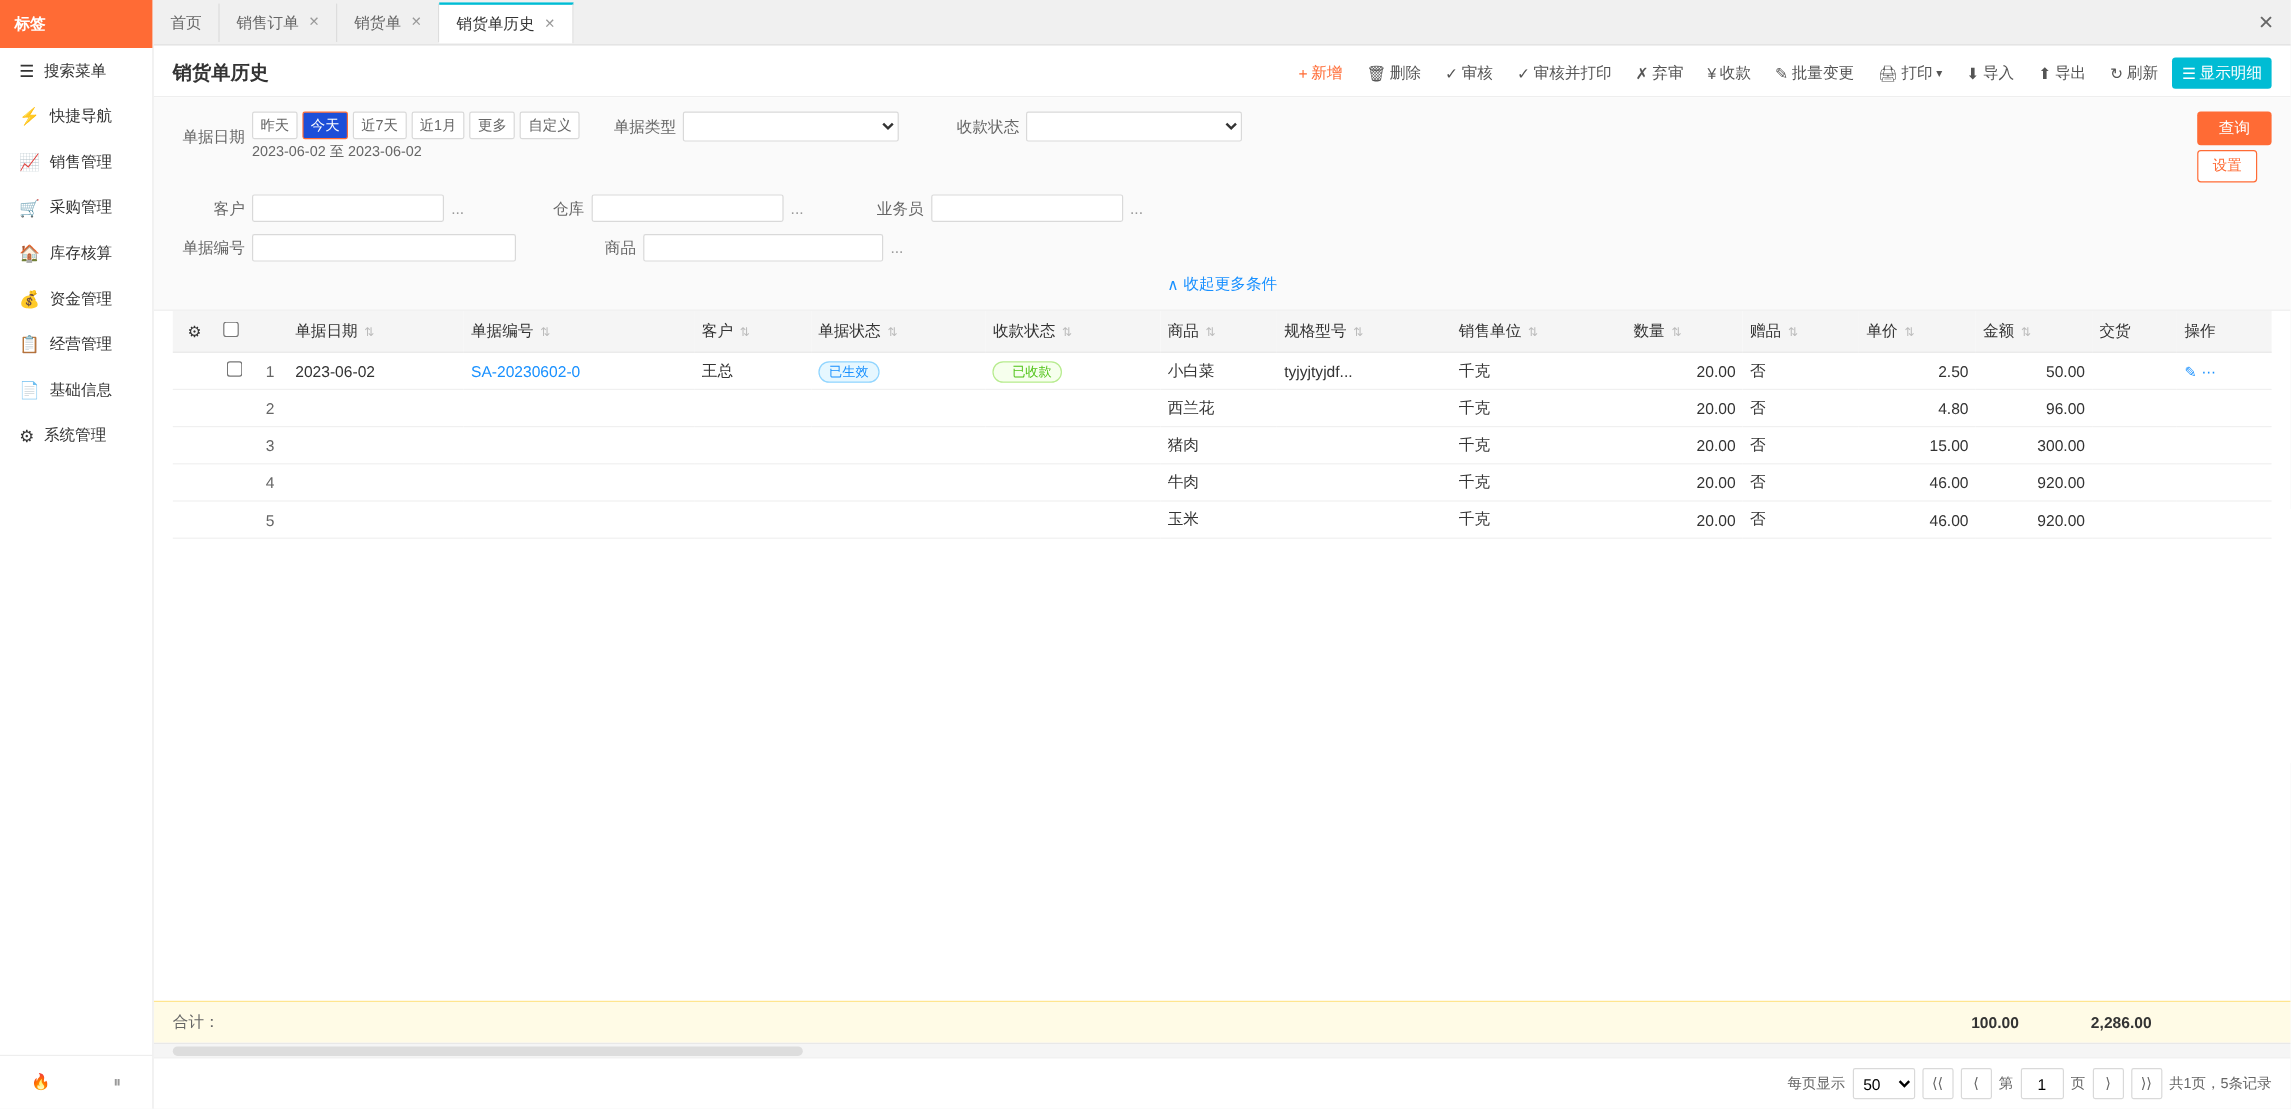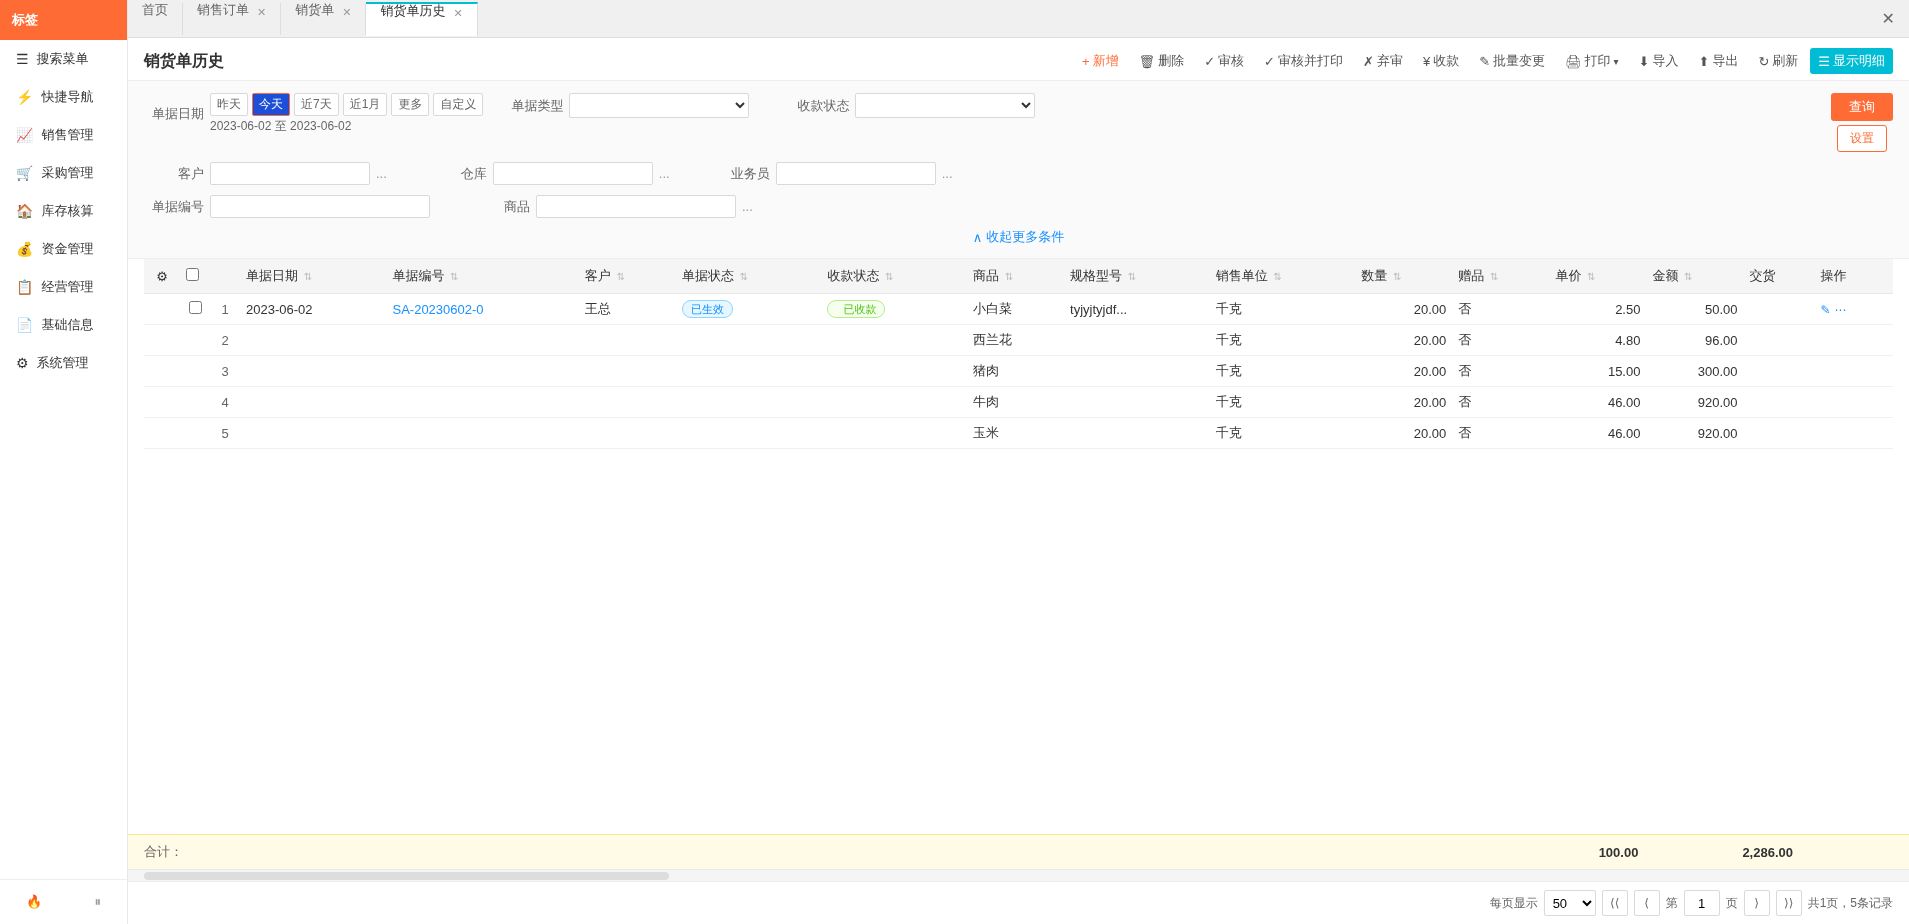--- a/index.html
+++ b/index.html
@@ -11,21 +11,21 @@
     .sidebar-item { display: flex; align-items: center; gap: 8px; padding: 10px 16px; cursor: pointer; color: #333; font-size: 13px; }
     .sidebar-item .icon { font-size: 14px; }
     .sidebar-bottom { margin-top: auto; border-top: 1px solid #eee; padding: 8px 0; display: flex; justify-content: space-around; }
     .sidebar-bottom-btn { padding: 6px; cursor: pointer; color: #999; }
 
     
     .main { flex: 1; display: flex; flex-direction: column; overflow: hidden; }
 
     
     .tab-bar { height: 38px; background: #f0f0f0; display: flex; align-items: center; border-bottom: 1px solid #ddd; padding-left: 0; }
-    .tab { display: flex; align-items: flex-end; padding: 16px 14px; height: 32px; cursor: pointer; color: #666; border-right: 1px solid #ddd; font-size: 13px; gap: 6px; }
+    .tab { display: flex; align-items: center; padding: 16px 14px; height: 32px; cursor: pointer; color: #666; border-right: 1px solid #ddd; font-size: 13px; gap: 6px; }
     .tab.active { background: #fff; color: #333; border-top: 2px solid #00bcd4; }
     .tab-close { font-size: 11px; color: #999; margin-left: 2px; }
     .win-close { margin-left: auto; padding: 0 14px; cursor: pointer; color: #666; font-size: 16px; height: 38px; display: flex; align-items: center; }
 
     
     .page-content { flex: 1; background: #fff; overflow-y: auto; padding: 0; display: flex; flex-direction: column; }
     .page-title { font-size: 16px; font-weight: bold; color: #333; margin-right: auto; }
     .toolbar-btn { display: flex; align-items: center; gap: 3px; padding: 4px 8px; border: none; background: transparent; cursor: pointer; color: #555; font-size: 12px; }
 
     
@@ -52,21 +52,21 @@
     th .sort-icon { color: #bbb; font-size: 10px; margin-left: 2px; }
     td { padding: 6px 6px; border-bottom: 1px solid #f0f0f0; color: #333; vertical-align: middle; }
     .status-badge { padding: 2px 8px; border-radius: 10px; font-size: 11px; }
     .status-active { background: #e6f7ff; color: #1890ff; border: 1px solid #91d5ff; }
     .status-paid { background: #f6ffed; color: #52c41a; border: 1px solid #b7eb8f; padding-left: 15px; }
     .action-btn { color: #1890ff; cursor: pointer; font-size: 12px; margin-right: 4px; }
 
     
     .table-footer { padding: 8px 16px; background: #fffbe6; border-top: 1px solid #ffe58f; display: flex; align-items: center; }
     .footer-label { color: #666; margin-right: 36px; }
-    .footer-total { color: #333; font-weight: bold; margin-left: 44px; }
+    .footer-total { color: #333; font-weight: bold; }
 
     
     .pagination { display: flex; align-items: center; justify-content: flex-end; padding: 8px 16px; gap: 6px; border-top: 1px solid #eee; }
     .page-info { color: #666; font-size: 12px; }
     .page-btn { width: 26px; height: 26px; border: 1px solid #d9d9d9; background: #fff; cursor: pointer; display: flex; align-items: center; justify-content: center; border-radius: 2px; font-size: 12px; color: #666; }
     .page-input { width: 36px; height: 26px; border: 1px solid #d9d9d9; text-align: center; border-radius: 2px; }
     .per-page-select { height: 26px; border: 1px solid #d9d9d9; border-radius: 2px; padding: 0 4px; background: #fff; }
 
     .scrollbar-area { height: 12px; background: #f5f5f5; border-top: 1px solid #e8e8e8; padding: 2px 16px; }
     .scrollbar-inner { height: 8px; background: #ddd; border-radius: 4px; width: 30%; }
@@ -225,21 +225,21 @@
           </select>
         </div>
 
         <div class="filter-item" style="margin-left: 20px;">
           <span class="filter-label">收款状态</span>
           <select class="filter-select">
             <option value=""></option>
           </select>
         </div>
 
-        <div style="display:flex; flex-direction:column; margin-left:auto; align-items:center;">
+        <div style="display:flex; flex-direction:column; margin-left:auto; align-items:flex-start;">
           <button class="query-btn">查询</button>
           <button class="set-btn">设置</button>
         </div>
       </div>
       <div class="filter-row">
 
         <div class="filter-item">
           <span class="filter-label">客户</span>
           <input class="filter-input" style="">
           <span class="filter-dots">...</span>

